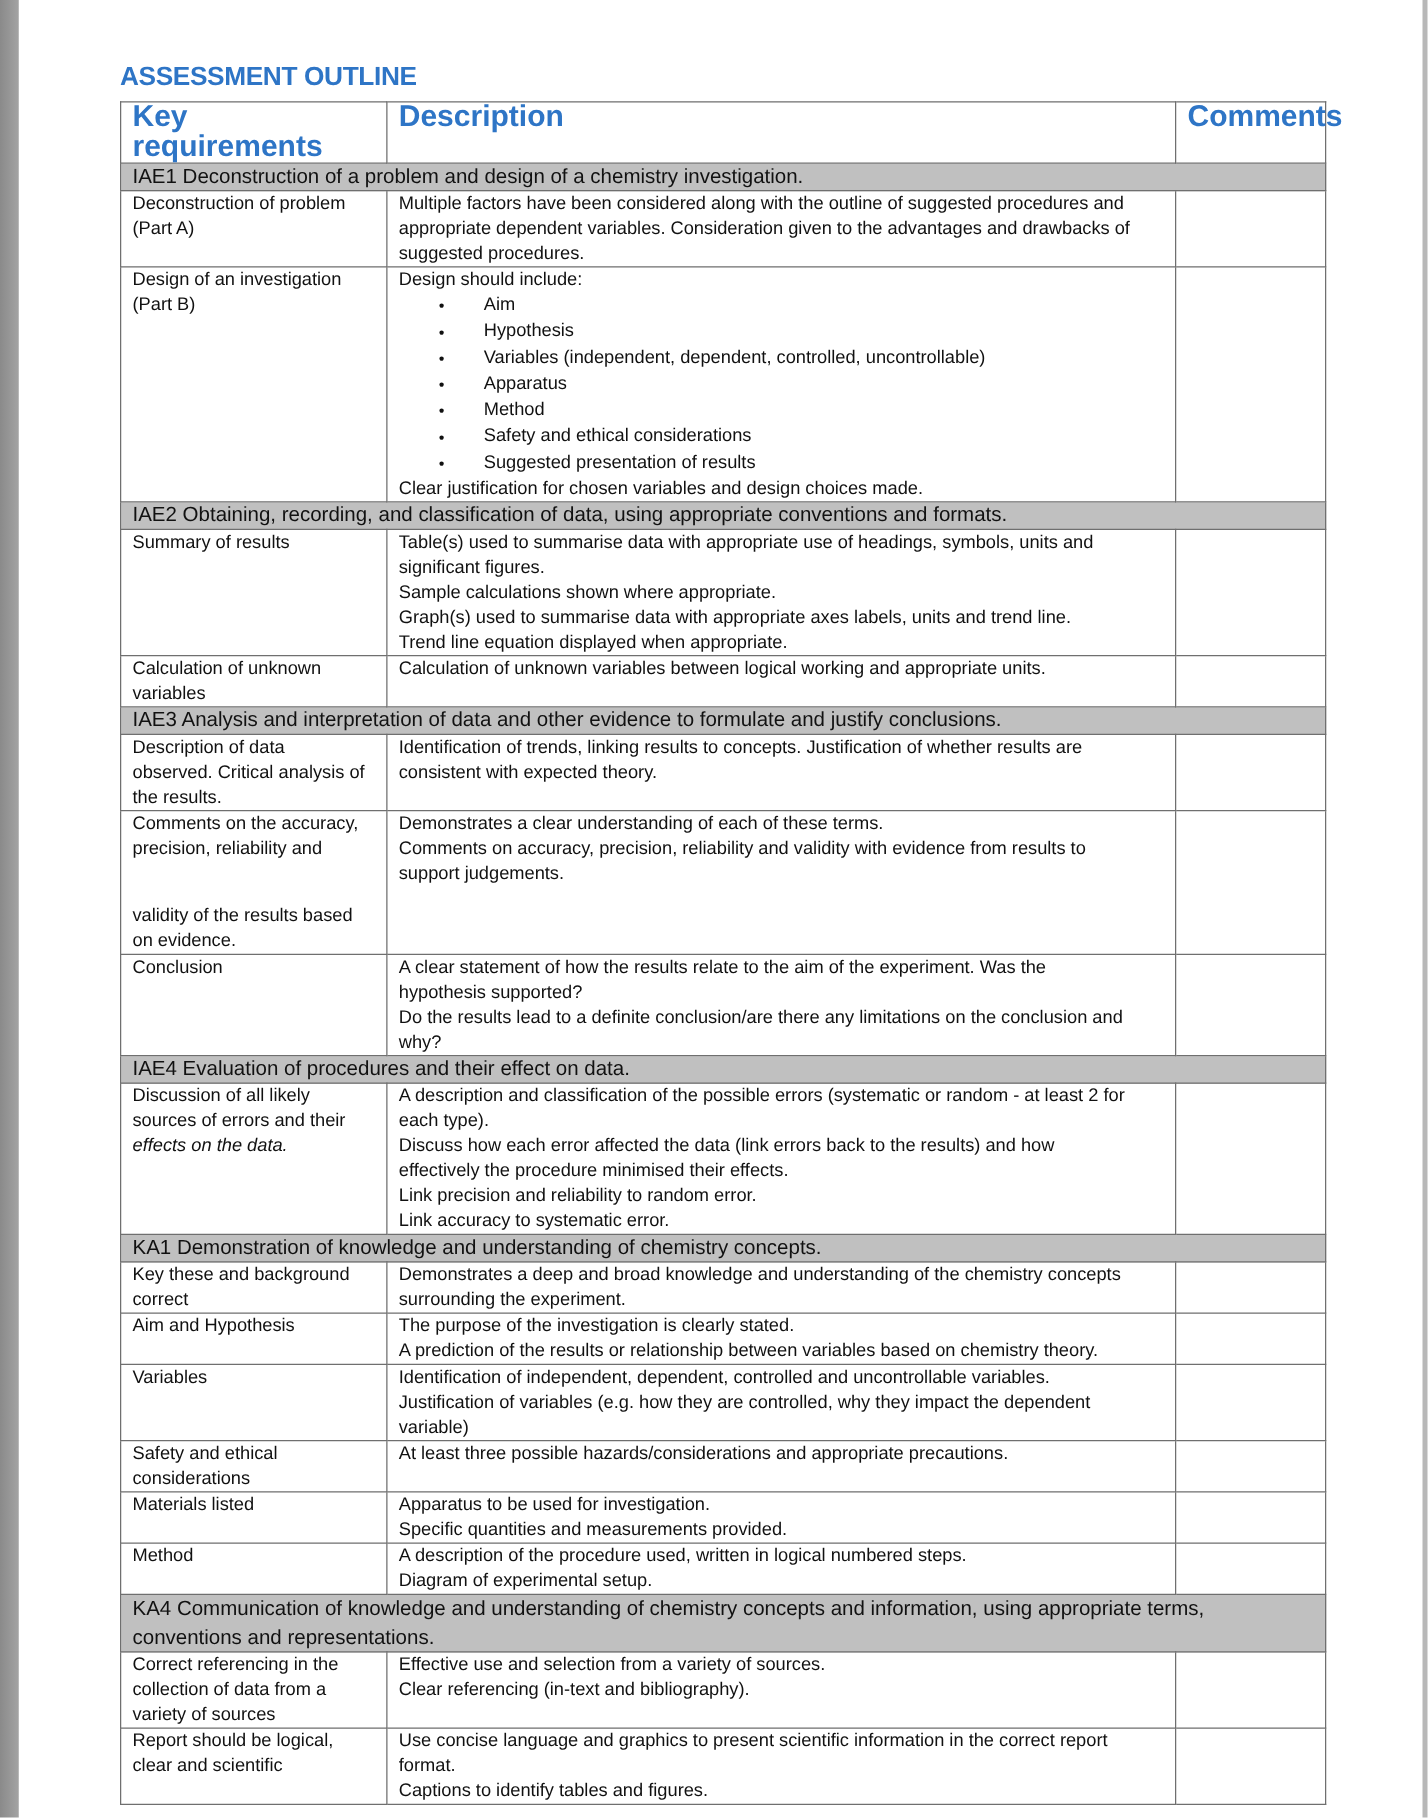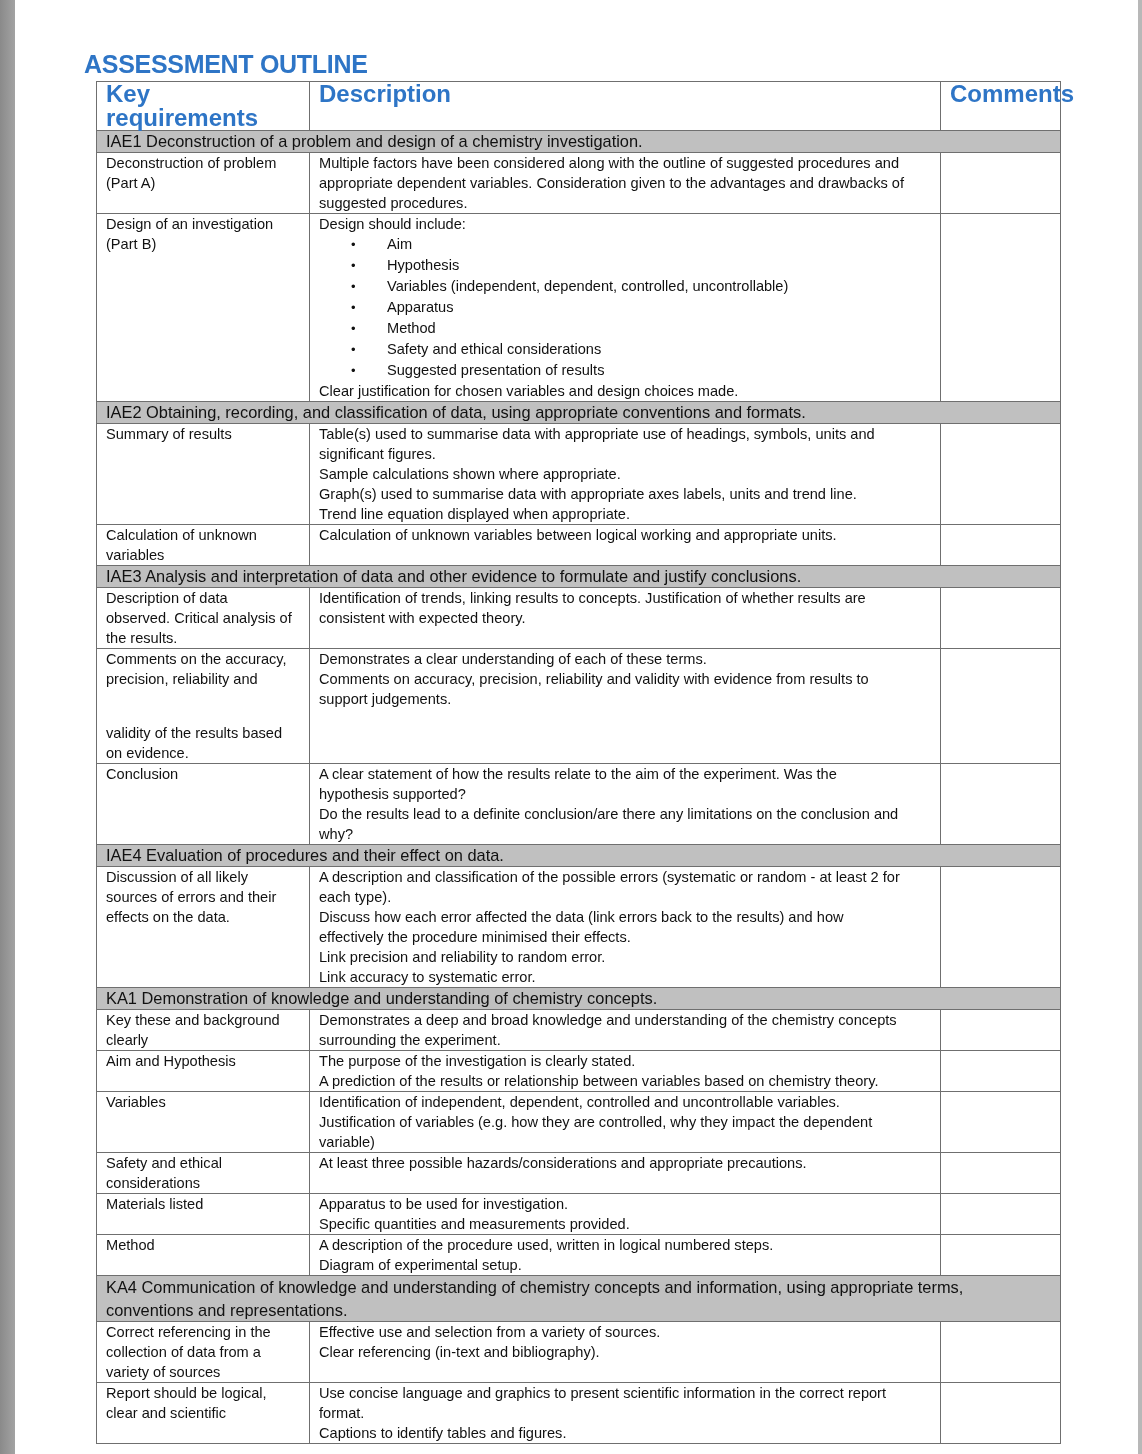--- a/index.html
+++ b/index.html
@@ -11,23 +11,23 @@
     }
     .gutter-left {
       position: absolute; left: 0; top: 0; width: 15px; height: 1454px;
       background: linear-gradient(to right, #8a8a8a, #a3a3a3);
     }
     .gutter-right {
       position: absolute; right: 0; top: 0; width: 4px; height: 1454px;
       background: #b8b8b8;
     }
     .page-title {
-      position: absolute; left: 84px; top: 50px;
+      position: absolute; left: 96px; top: 50px;
       font-family: "Liberation Sans", sans-serif;
-      font-weight: bold; font-size: 25px; color: #2e75c6;
+      font-weight: bold; font-size: 21px; color: #2e75c6;
       letter-spacing: -0.3px; margin: 0;
     }
     table.outline {
       position: absolute; left: 96px; top: 81px;
       width: 964px; border-collapse: collapse;
       table-layout: fixed;
       font-size: 14.6px; color: #111;
       line-height: 20px;
     }
     table.outline td, table.outline th {
@@ -180,39 +180,39 @@
         </td>
         <td class="comment"></td>
       </tr>
       <tr class="section">
         <td colspan="3">IAE4 Evaluation of procedures and their effect on data.</td>
       </tr>
       <tr>
         <td class="req">
           <span class="line" style="display: block;">Discussion of all likely</span>
           <span class="line" style="display: block;">sources of errors and their</span>
-          <span class="line" style="display: block;">effects on the data.</span>
+          <span class="line" style="display: block; font-style: italic;">effects on the data.</span>
         </td>
         <td class="desc">
           <span class="line">A description and classification of the possible errors (systematic or random - at least 2 for</span>
           <span class="line">each type).</span>
           <span class="line">Discuss how each error affected the data (link errors back to the results) and how</span>
           <span class="line">effectively the procedure minimised their effects.</span>
           <span class="line">Link precision and reliability to random error.</span>
           <span class="line">Link accuracy to systematic error.</span>
         </td>
         <td class="comment"></td>
       </tr>
       <tr class="section">
         <td colspan="3">KA1 Demonstration of knowledge and understanding of chemistry concepts.</td>
       </tr>
       <tr>
         <td class="req">
           <span class="line" style="display: block;">Key these and background</span>
-          <span class="line" style="display: block;">clearly</span>
+          <span class="line" style="display: block;">correct</span>
         </td>
         <td class="desc">
           <span class="line">Demonstrates a deep and broad knowledge and understanding of the chemistry concepts</span>
           <span class="line">surrounding the experiment.</span>
         </td>
         <td class="comment"></td>
       </tr>
       <tr>
         <td class="req">
           <span class="line" style="display: block;">Aim and Hypothesis</span>

